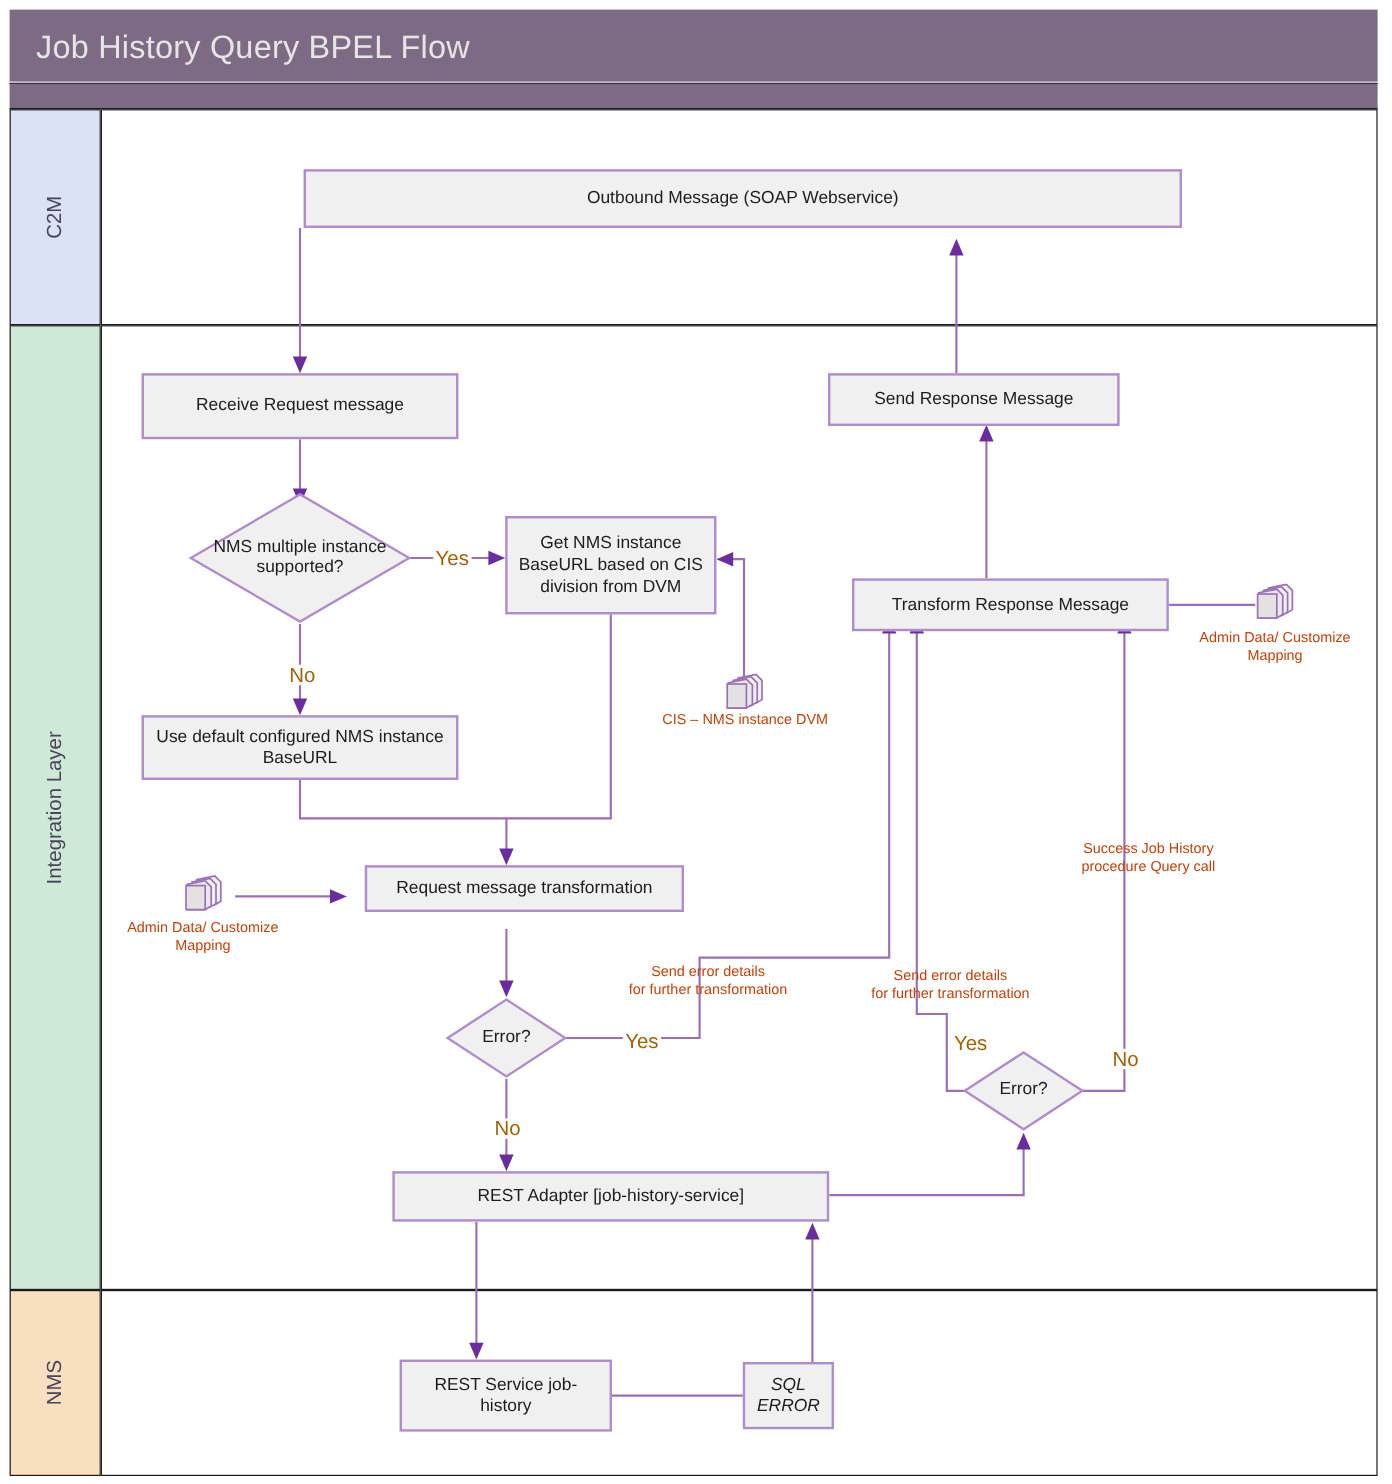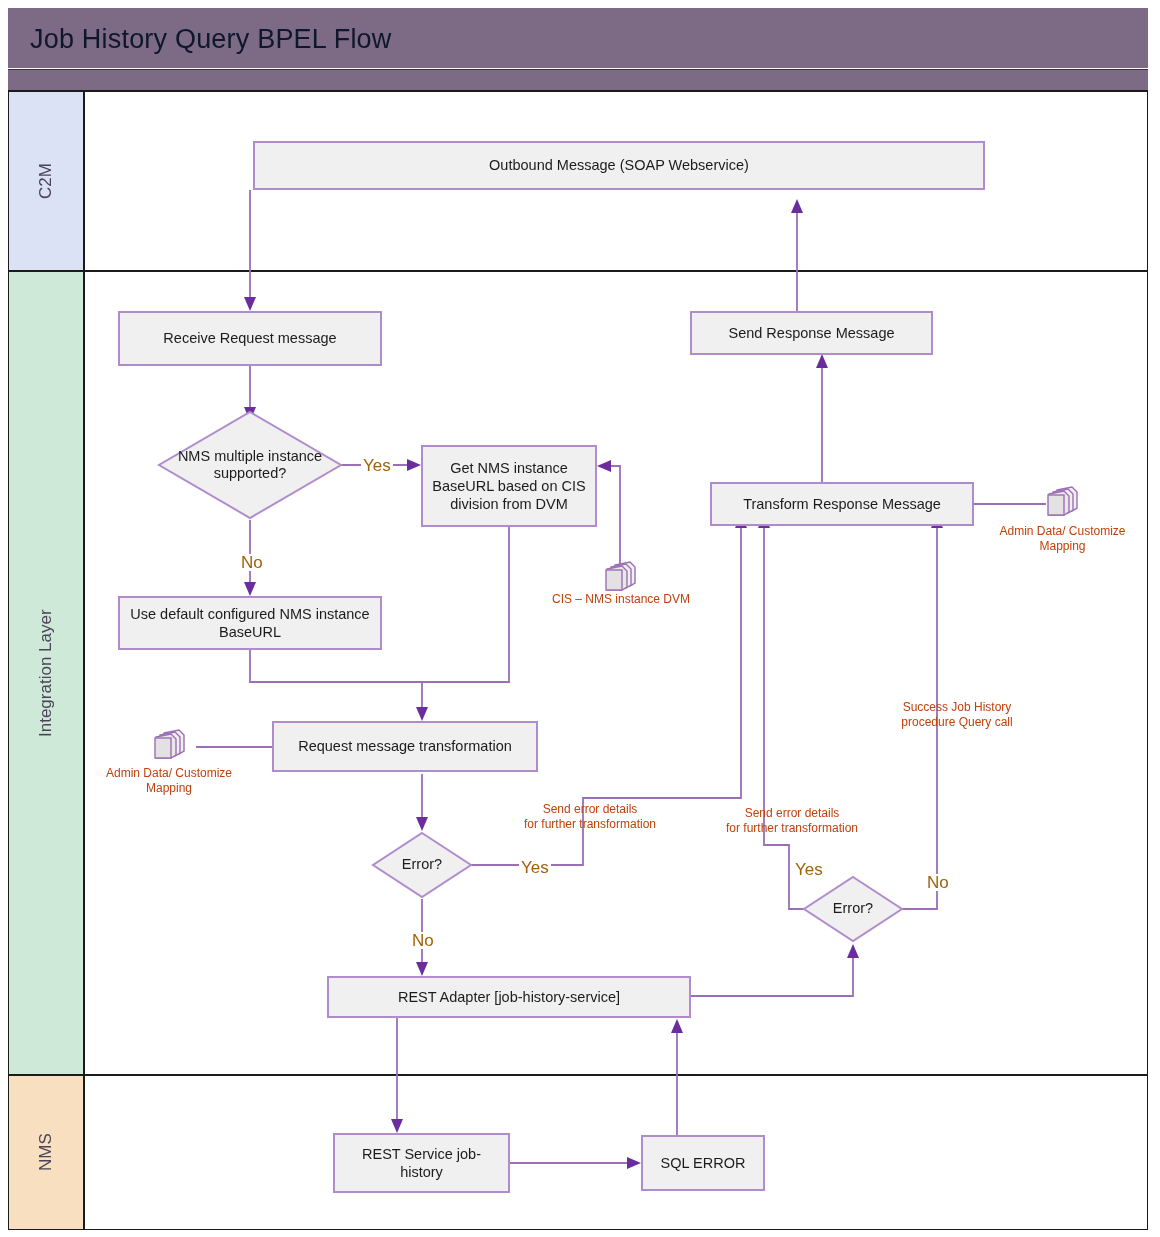--- a/index.html
+++ b/index.html
@@ -26,21 +26,21 @@
     width: 1140px;
     height: 60px;
     background: #7d6b85;
     box-sizing: border-box;
   }
   .title-text {
     position: absolute;
     left: 22px;
     top: 16px;
     font-size: 27px;
-    color: #0f172a;
+    color: #e5e5e5;
     letter-spacing: 0.2px;
     white-space: nowrap;
   }
   .title-strip {
     position: absolute;
     left: 8px;
     top: 69px;
     width: 1140px;
     height: 22px;
     background: #7d6b85;
@@ -249,25 +249,25 @@
 
   <div class="node" style="left:118px; top:311px; width:264px; height:55px;">Receive Request message</div>
 
   <div class="diamond-wrap" style="left:157px; top:410px; width:186px; height:110px;">
     <svg class="diamond-shape" viewBox="0 0 186 110" preserveAspectRatio="none">
       <polygon points="93,2 184,55 93,108 2,55" fill="#f1f0f0" stroke="#b18ccd" stroke-width="2"></polygon>
     </svg>
     <div class="diamond-text">NMS multiple instance supported?</div>
   </div>
 
-  <div class="node" style="left:421px; top:445px; width:176px; height:82px;">Get NMS instance BaseURL based on CIS division from DVM</div>
+  <div class="node" style="left:421px; top:430px; width:176px; height:82px;">Get NMS instance BaseURL based on CIS division from DVM</div>
 
   <div class="node" style="left:118px; top:596px; width:264px; height:54px;">Use default configured NMS instance BaseURL</div>
 
-  <div class="node" style="left:272px; top:721px; width:266px; height:51px;">Request message transformation</div>
+  <div class="node" style="left:304px; top:721px; width:266px; height:39px;">Request message transformation</div>
 
   <div class="diamond-wrap" style="left:371px; top:831px; width:102px; height:68px;">
     <svg class="diamond-shape" viewBox="0 0 102 68" preserveAspectRatio="none">
       <polygon points="51,2 100,34 51,66 2,34" fill="#f1f0f0" stroke="#b18ccd" stroke-width="2"></polygon>
     </svg>
     <div class="diamond-text">Error?</div>
   </div>
 
   <div class="node" style="left:327px; top:976px; width:364px; height:42px;">REST Adapter [job-history-service]</div>
 
@@ -277,21 +277,21 @@
 
   <div class="diamond-wrap" style="left:802px; top:875px; width:102px; height:68px;">
     <svg class="diamond-shape" viewBox="0 0 102 68" preserveAspectRatio="none">
       <polygon points="51,2 100,34 51,66 2,34" fill="#f1f0f0" stroke="#b18ccd" stroke-width="2"></polygon>
     </svg>
     <div class="diamond-text">Error?</div>
   </div>
 
   <div class="node" style="left:333px; top:1133px; width:177px; height:60px;">REST Service job-history</div>
 
-  <div class="node" style="left:641px; top:1135px; width:124px; height:56px;">SQL ERROR</div>
+  <div class="node" style="left:619px; top:1135px; width:76px; height:56px;font-style:italic;">SQL ERROR</div>
 
   <svg class="data-icon" style="left:603px; top:561px;" viewBox="0 0 34 32">
     <polygon points="12,4 27,1 32,6 32,22 27,25 12,25" fill="#f1f0f0" stroke="#9b6fb5" stroke-width="1.4"></polygon>
     <polygon points="8,6 23,3 28,8 28,24 23,27 8,27" fill="#f1f0f0" stroke="#9b6fb5" stroke-width="1.4"></polygon>
     <polygon points="4,8 19,5 24,10 24,26 19,29 4,29" fill="#e9e7e7" stroke="#9b6fb5" stroke-width="1.4"></polygon>
     <rect x="3" y="9" width="16" height="20" fill="#e3e1e1" stroke="#9b6fb5" stroke-width="1.4"></rect>
   </svg>
   <div class="flow-label" style="left:549px; top:592px; width:144px;">CIS – NMS instance DVM</div>
 
   <svg class="data-icon" style="left:152px; top:729px;" viewBox="0 0 34 32">

